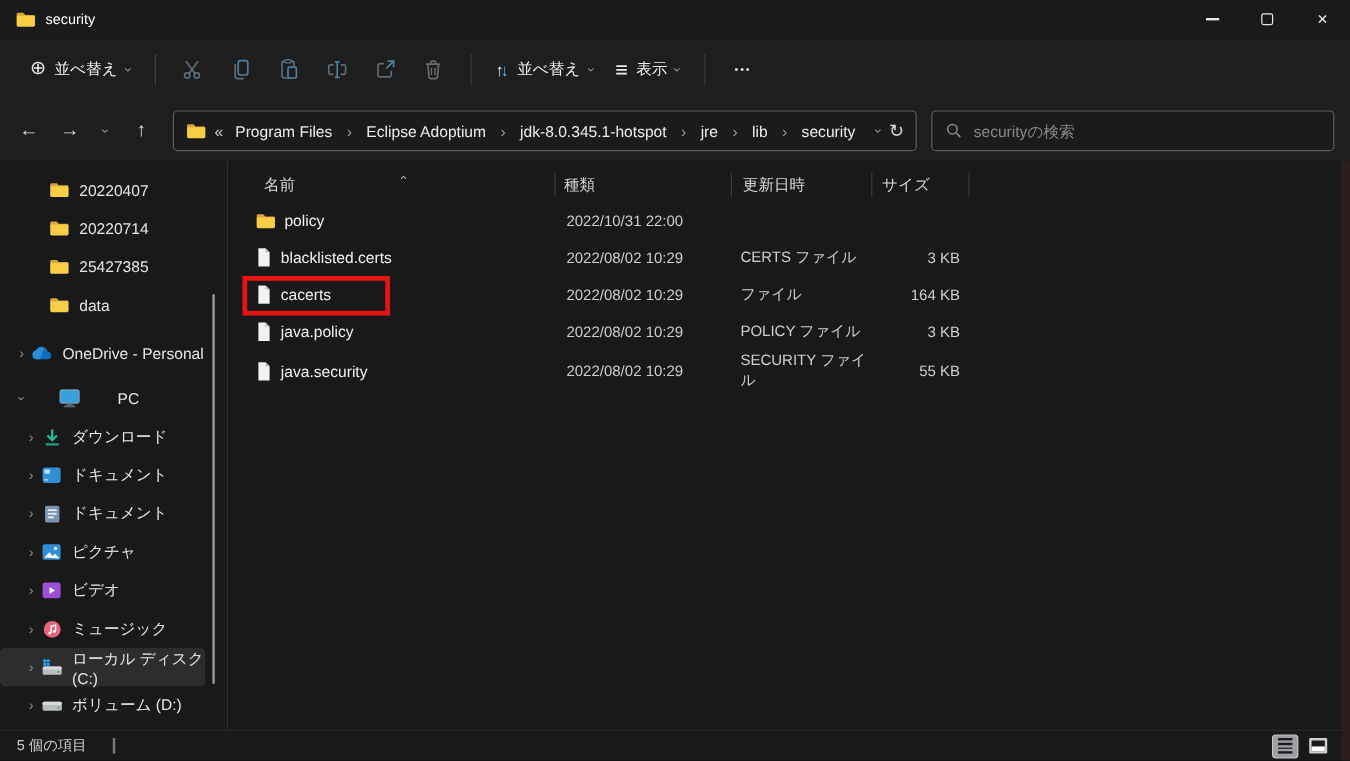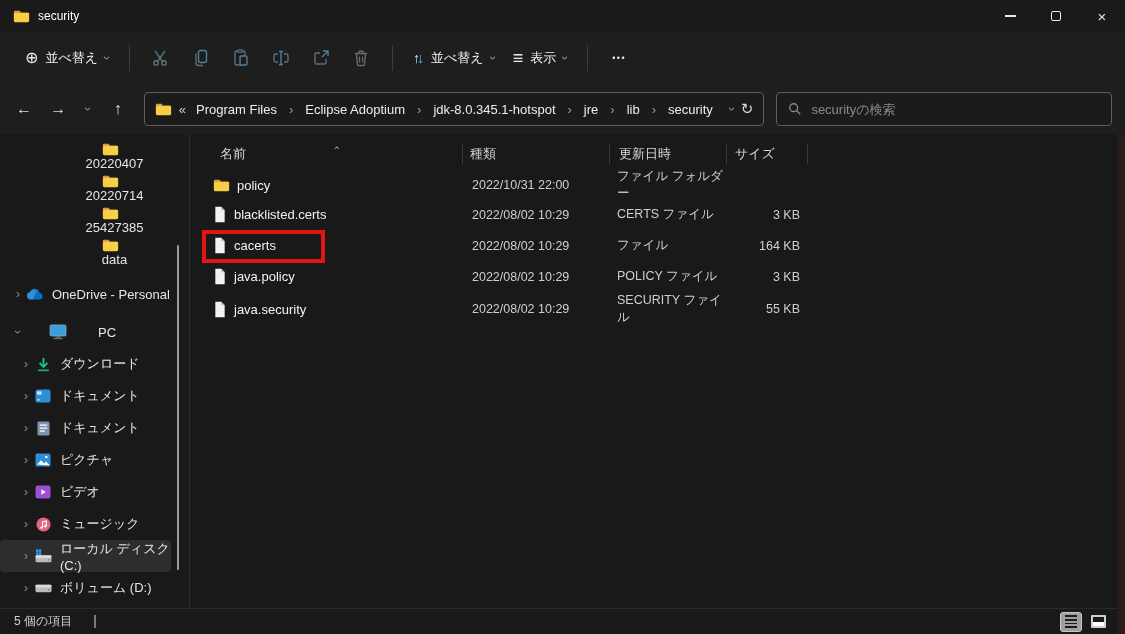--- a/index.html
+++ b/index.html
@@ -52,21 +52,21 @@
   .searchbox input::placeholder{ color:#8a8a8a; }
 
   
   .content{ flex:1; min-height:0; display:flex; background:#191919; }
   .sidebar{ width:190px; flex:none; position:relative; padding-top:8px; border-right:1px solid #2e2e2e; }
   .srow{ height:32px; display:flex; align-items:center; font-size:13px; color:#e6e6e6; }
   .srow .schev{ width:16px; flex:none; text-align:center; color:#8f8f8f; font-size:12px; }
   .srow .sicon{ width:18px; flex:none; display:flex; justify-content:center; margin-right:8px; }
   .lvl-root{ padding-left:10px; }
   .lvl-child{ padding-left:18px; }
-  .lvl-pinned{ padding-left:40px;flex-direction:column; }
+  .lvl-pinned{ padding-left:40px; }
   .srow.selected{ background:#2d2d2d; border-radius:4px; margin-right:18px; }
   .gap8{ margin-top:8px; } .gap6{ margin-top:6px;gap:23px; }
   .sb-thumb{ position:absolute; right:10px; top:111px; width:2px; height:325px; background:#9a9a9a; border-radius:1px; }
 
   .main{ flex:1; position:relative; padding-top:6px; }
   .lheader{ display:grid; grid-template-columns:273px 147px 117px 81px 1fr; height:28px; align-items:center;
             font-size:13px; color:#d8d8d8; }
   .hcell{ position:relative; height:100%; display:flex; align-items:center; }
   .hcell::after{ content:""; position:absolute; right:0; top:4px; height:20px; width:1px; background:#3a3a3a; }
   .h-name{ padding-left:30px; } .h-date{ padding-left:9px; } .h-type{ padding-left:7px; } .h-size{ padding-left:8px; }
@@ -417,21 +417,20 @@
       </div>
 
       <div class="lrow">
         <div class="c-name">
           <svg width="17" height="14" viewBox="0 0 20 16">
               <use href="#svg-folder"></use>
             </svg>
           <span>policy</span>
         </div>
         <div class="c-date">2022/10/31 22:00</div>
-        <div class="c-type">ファイル フォルダー</div>
         <div class="c-size"></div>
         <div></div>
       </div>
 
       <div class="lrow">
         <div class="c-name">
           <svg width="14" height="17" viewBox="0 0 16 20">
               <use href="#svg-file"></use>
             </svg>
           <span>blacklisted.certs</span>

